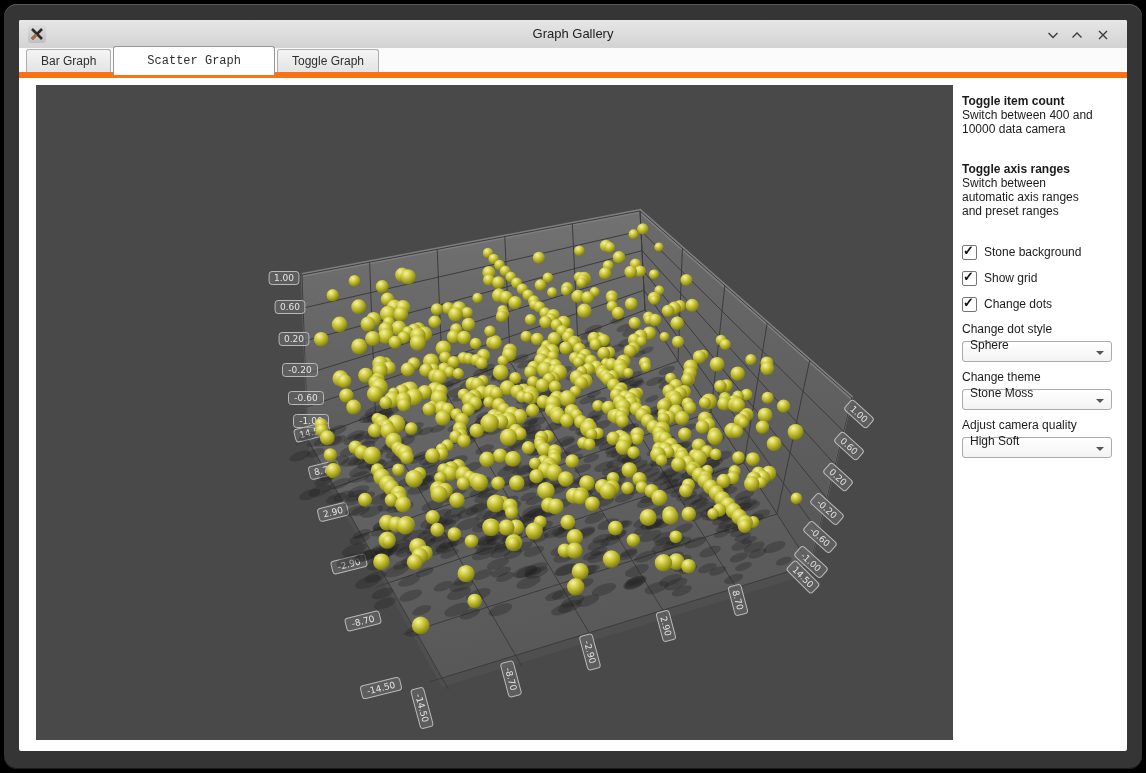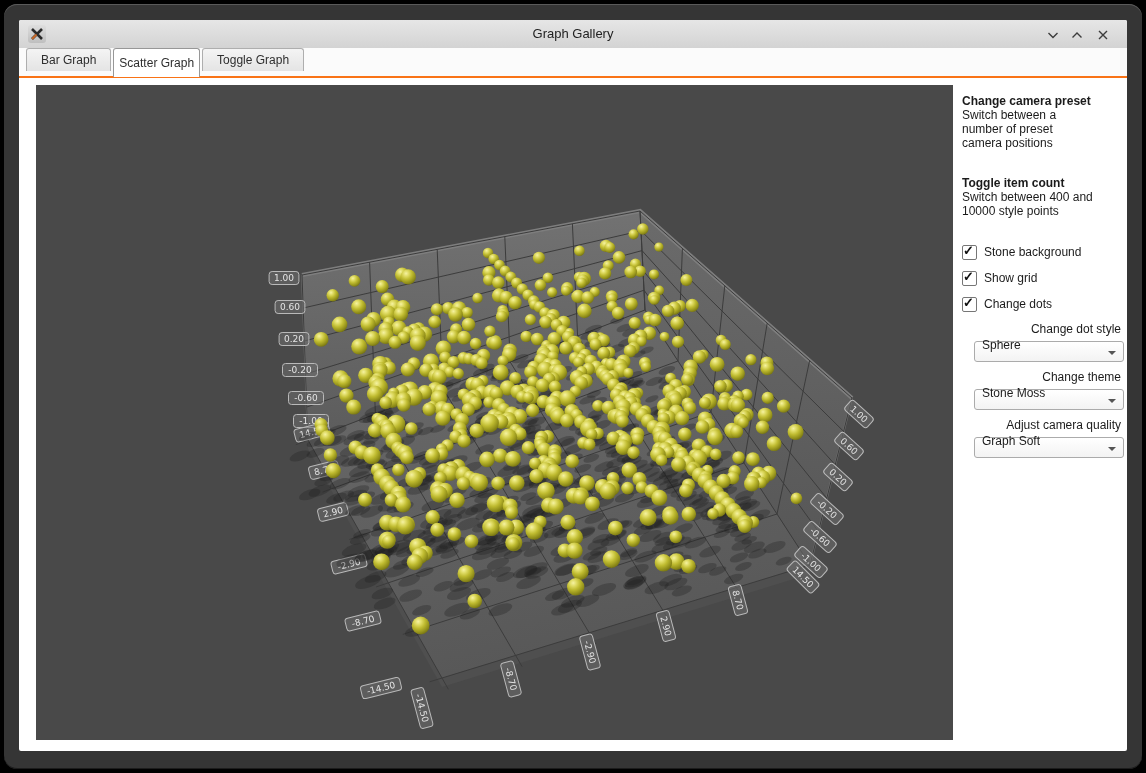--- a/index.html
+++ b/index.html
@@ -15,43 +15,43 @@
             background:linear-gradient(#e6e6e6,#d3d3d3);
             border-bottom:1px solid #bfbfbf;}
   .app-icon{position:absolute;left:9px;top:5px;width:18px;height:18px;border-radius:3px;
             background:linear-gradient(#dedede,#bfbfbf);}
   .title{position:absolute;left:0;right:0;top:0;height:28px;line-height:28px;
          text-align:center;font-size:13px;color:#222;}
   .winbtn{position:absolute;top:7px;width:16px;height:16px;cursor:pointer;}
   .winbtn svg{display:block}
   
   .tabbar{position:absolute;left:0;top:28px;right:0;height:30px;background:#fbfbfb;
-          border-bottom:2px solid #f97316;display:flex;align-items:flex-start;
+          border-bottom:6px solid #f97316;display:flex;align-items:center;
           padding-left:7px;box-sizing:border-box;}
   .tab{font-size:12px;color:#2e2e2e;background:linear-gradient(#f4f4f4,#e4e4e4);
        border:1px solid #aeaeae;border-bottom:none;border-radius:3px 3px 0 0;
        padding:4px 14px;margin-right:2px;position:relative;cursor:pointer;white-space:nowrap;}
-  .tab.active{background:#fff;padding:7px 5px;margin-bottom:-1px;border-color:#979797;z-index:2;}
+  .tab.active{background:#fff;padding:7px 33px;margin-bottom:-1px;border-color:#979797;z-index:2;font-family:Liberation Mono, monospace;}
   
   .plot{position:absolute;left:17px;top:65px;width:917px;height:655px;
         background:#494949;overflow:hidden;cursor:crosshair;padding-left:44px;}
   
   .panel{position:absolute;left:934px;top:65px;right:0;height:655px;background:#fff;
          padding:9px 6px 0 9px;box-sizing:border-box;font-size:12px;line-height:14px;color:#1b1b1b;}
   .cmd{margin-bottom:26px;cursor:pointer;}
   .cmd:last-child{margin-bottom:18px;}
   .cmd-title{font-weight:bold;}
   .chk{display:flex;align-items:center;height:16px;margin-bottom:10px;cursor:pointer;}
   .box{width:13px;height:13px;border:1px solid #767676;background:#fff;border-radius:2px;
        margin-right:7px;position:relative;flex:none;}
   .box .mark{position:absolute;left:0px;top:-2px;font-size:13px;font-weight:bold;color:#101010;line-height:14px;}
-  .sel-label{margin:8px 0 5px 0;text-align:right;}
+  .sel-label{margin:8px 0 5px 0;}
   .combo{width:150px;height:21px;border:1px solid #ababab;border-radius:3px;
          background:linear-gradient(#ffffff,#f3f3f3);display:flex;align-items:center;
-         padding:0 18px 14px 7px;box-sizing:border-box;position:relative;cursor:pointer;margin-left:12px;}
+         padding:0 18px 14px 7px;box-sizing:border-box;position:relative;cursor:pointer;}
   .combo .arrow{position:absolute;right:7px;top:9px;width:0;height:0;
                 border:4px solid transparent;border-top-color:#555;}
 </style>
 </head>
 <body>
 
 <div class="frame"></div>
 
 <div class="window">
 
@@ -1437,29 +1437,29 @@
           <circle cx="386.1" cy="488.7" r="8.6" fill="url(#ball)"></circle>
           <circle cx="495.7" cy="501.8" r="8.7" fill="url(#ball)"></circle>
           <circle cx="394.7" cy="516.0" r="7.3" fill="url(#ball)"></circle>
           <circle cx="340.7" cy="540.5" r="8.9" fill="url(#ball)"></circle>
         </g>
       </svg>
   </div>
 
   <div class="panel" id="panel">
       <div class="cmd">
-        <div class="cmd-title">Change camera preset</div>
-        <div class="cmd-desc">Switch between a</div>
-        <div class="cmd-desc">number of preset</div>
-        <div class="cmd-desc">camera positions</div>
+        <div class="cmd-title">Toggle item count</div>
+        <div class="cmd-desc">Switch between 400 and</div>
+        <div class="cmd-desc">10000 data camera</div>
       </div>
       <div class="cmd">
-        <div class="cmd-title">Toggle item count</div>
-        <div class="cmd-desc">Switch between 400 and</div>
-        <div class="cmd-desc">10000 style points</div>
+        <div class="cmd-title">Toggle axis ranges</div>
+        <div class="cmd-desc">Switch between</div>
+        <div class="cmd-desc">automatic axis ranges</div>
+        <div class="cmd-desc">and preset ranges</div>
       </div>
       <div class="chk">
         <span class="box">
           <span class="mark">✓</span>
         </span>
         <span class="chk-label">Stone background</span>
       </div>
       <div class="chk">
         <span class="box">
           <span class="mark">✓</span>
@@ -1477,18 +1477,18 @@
         <span class="combo-value">Sphere</span>
         <span class="arrow"></span>
       </div>
       <div class="sel-label">Change theme</div>
       <div class="combo">
         <span class="combo-value">Stone Moss</span>
         <span class="arrow"></span>
       </div>
       <div class="sel-label">Adjust camera quality</div>
       <div class="combo">
-        <span class="combo-value">Graph Soft</span>
+        <span class="combo-value">High Soft</span>
         <span class="arrow"></span>
       </div>
     </div>
 
 </div>
 
 </body></html>

